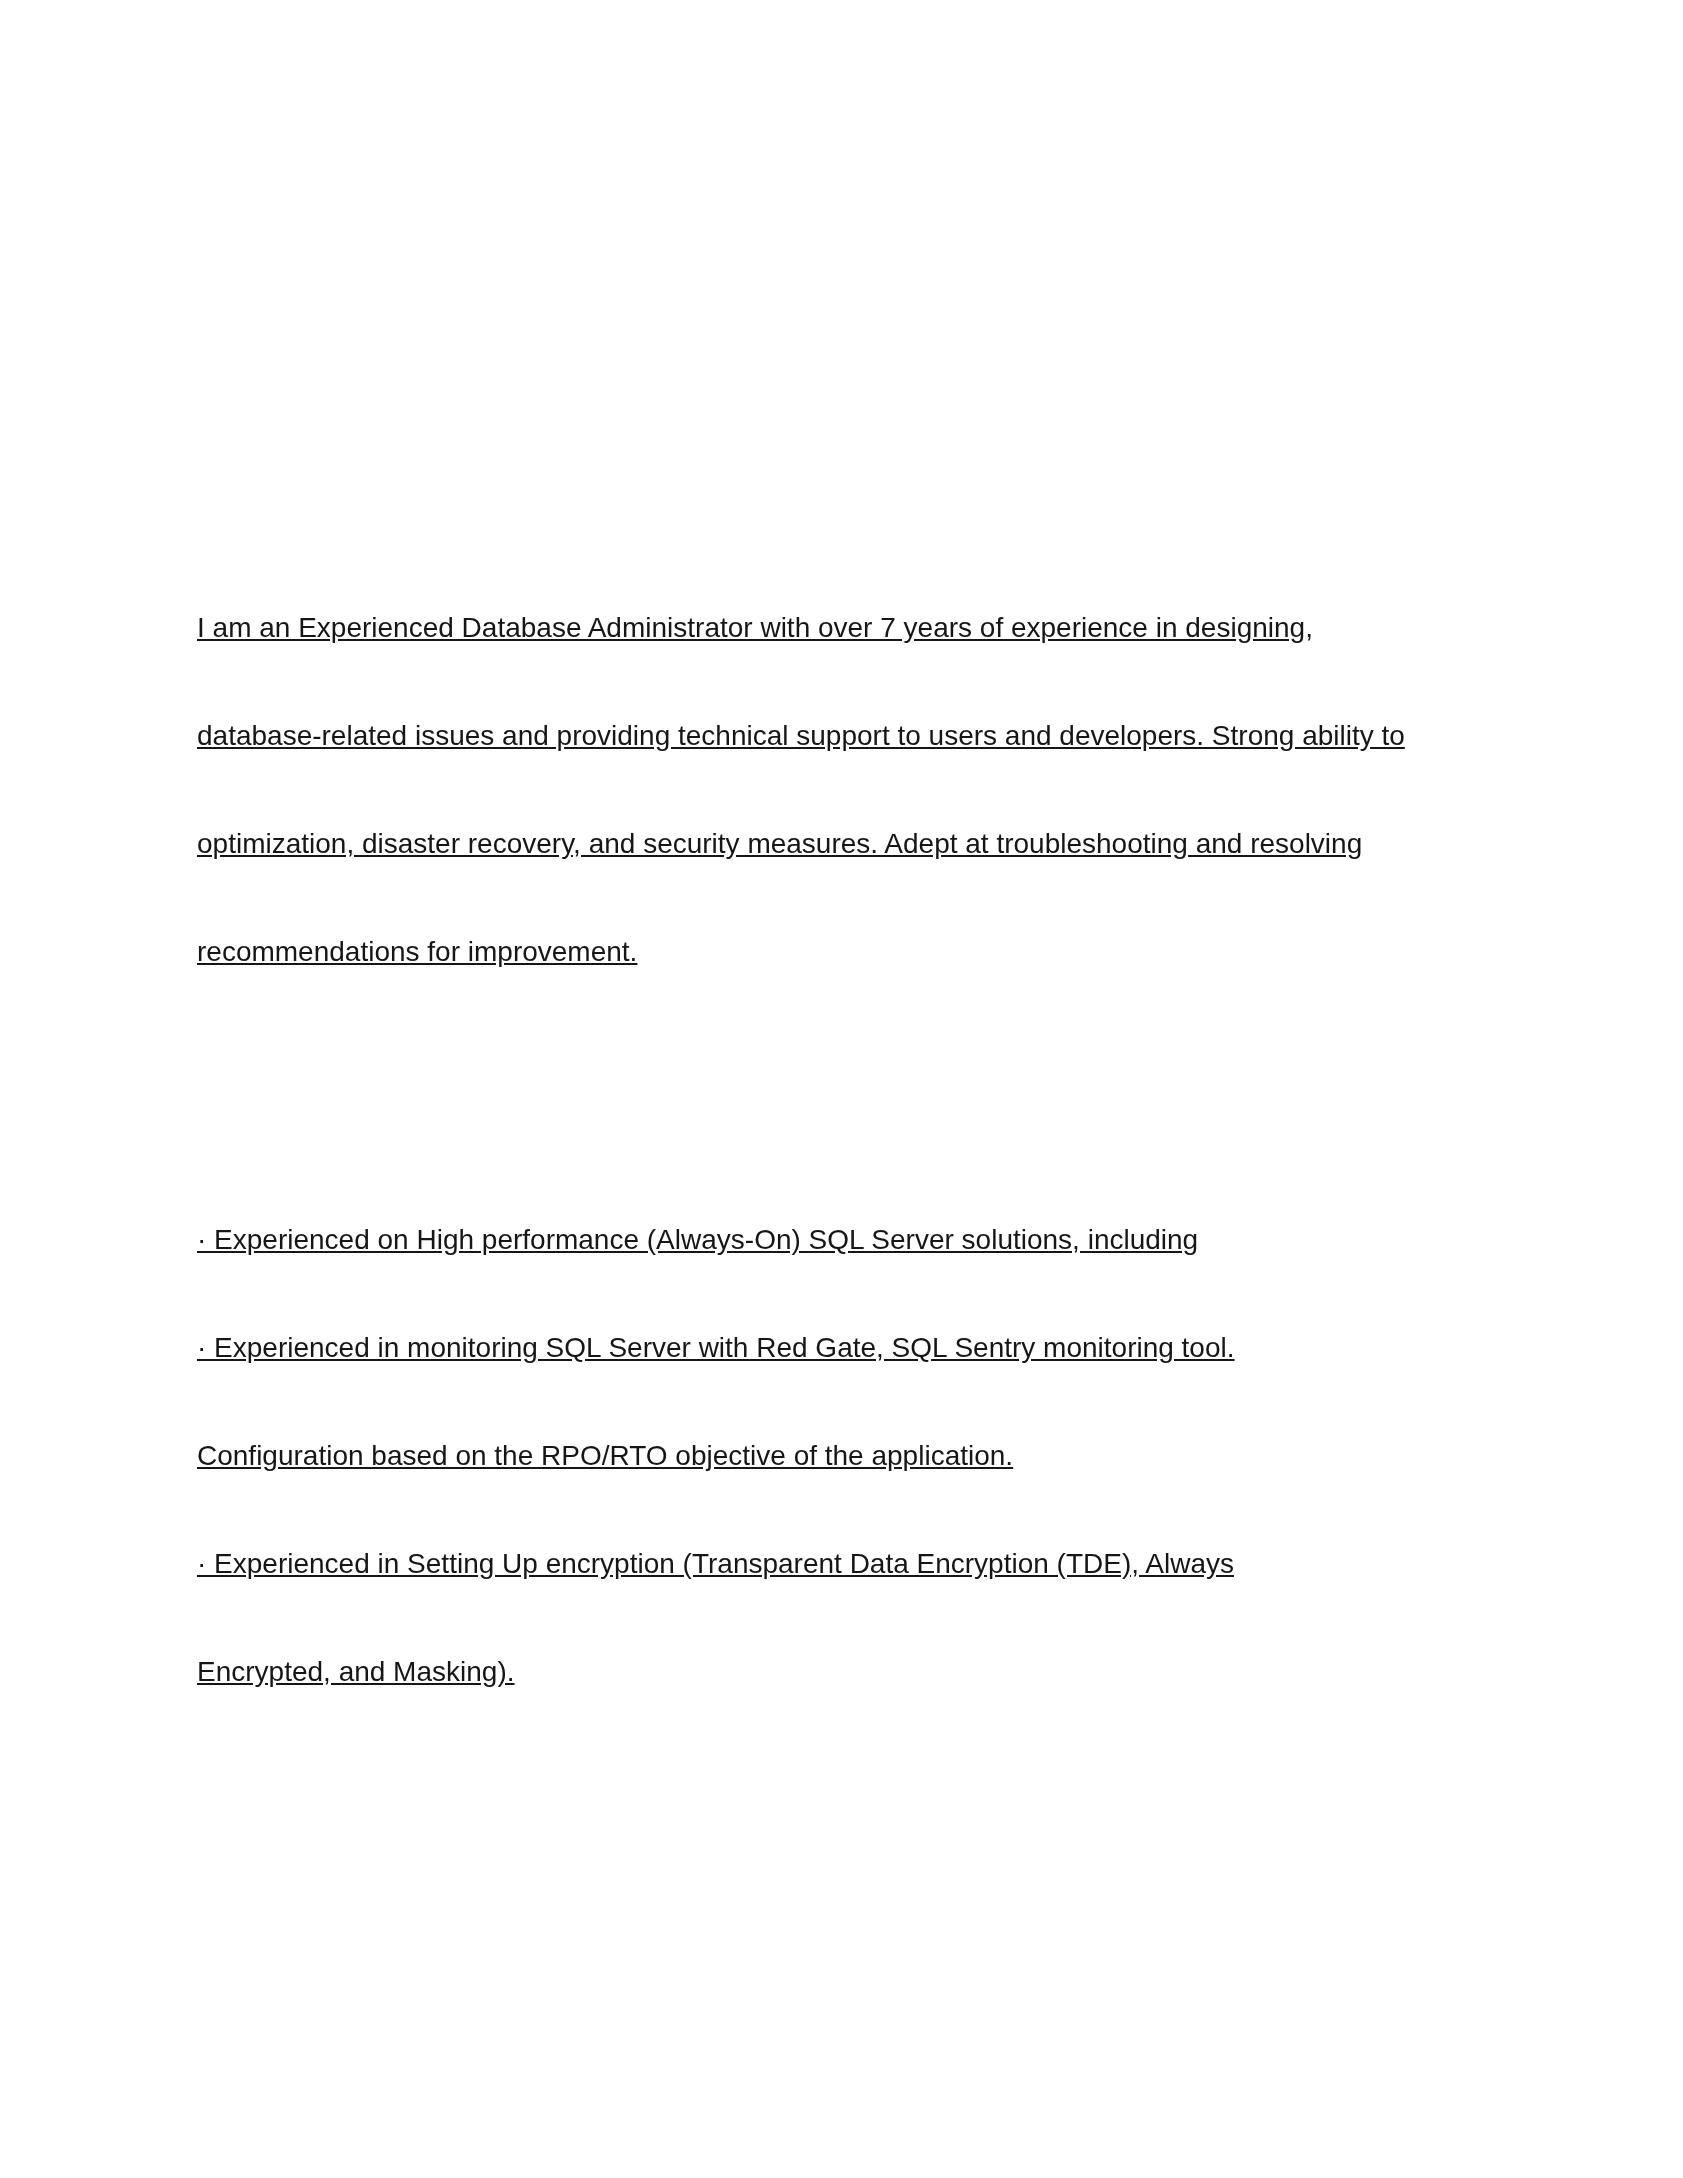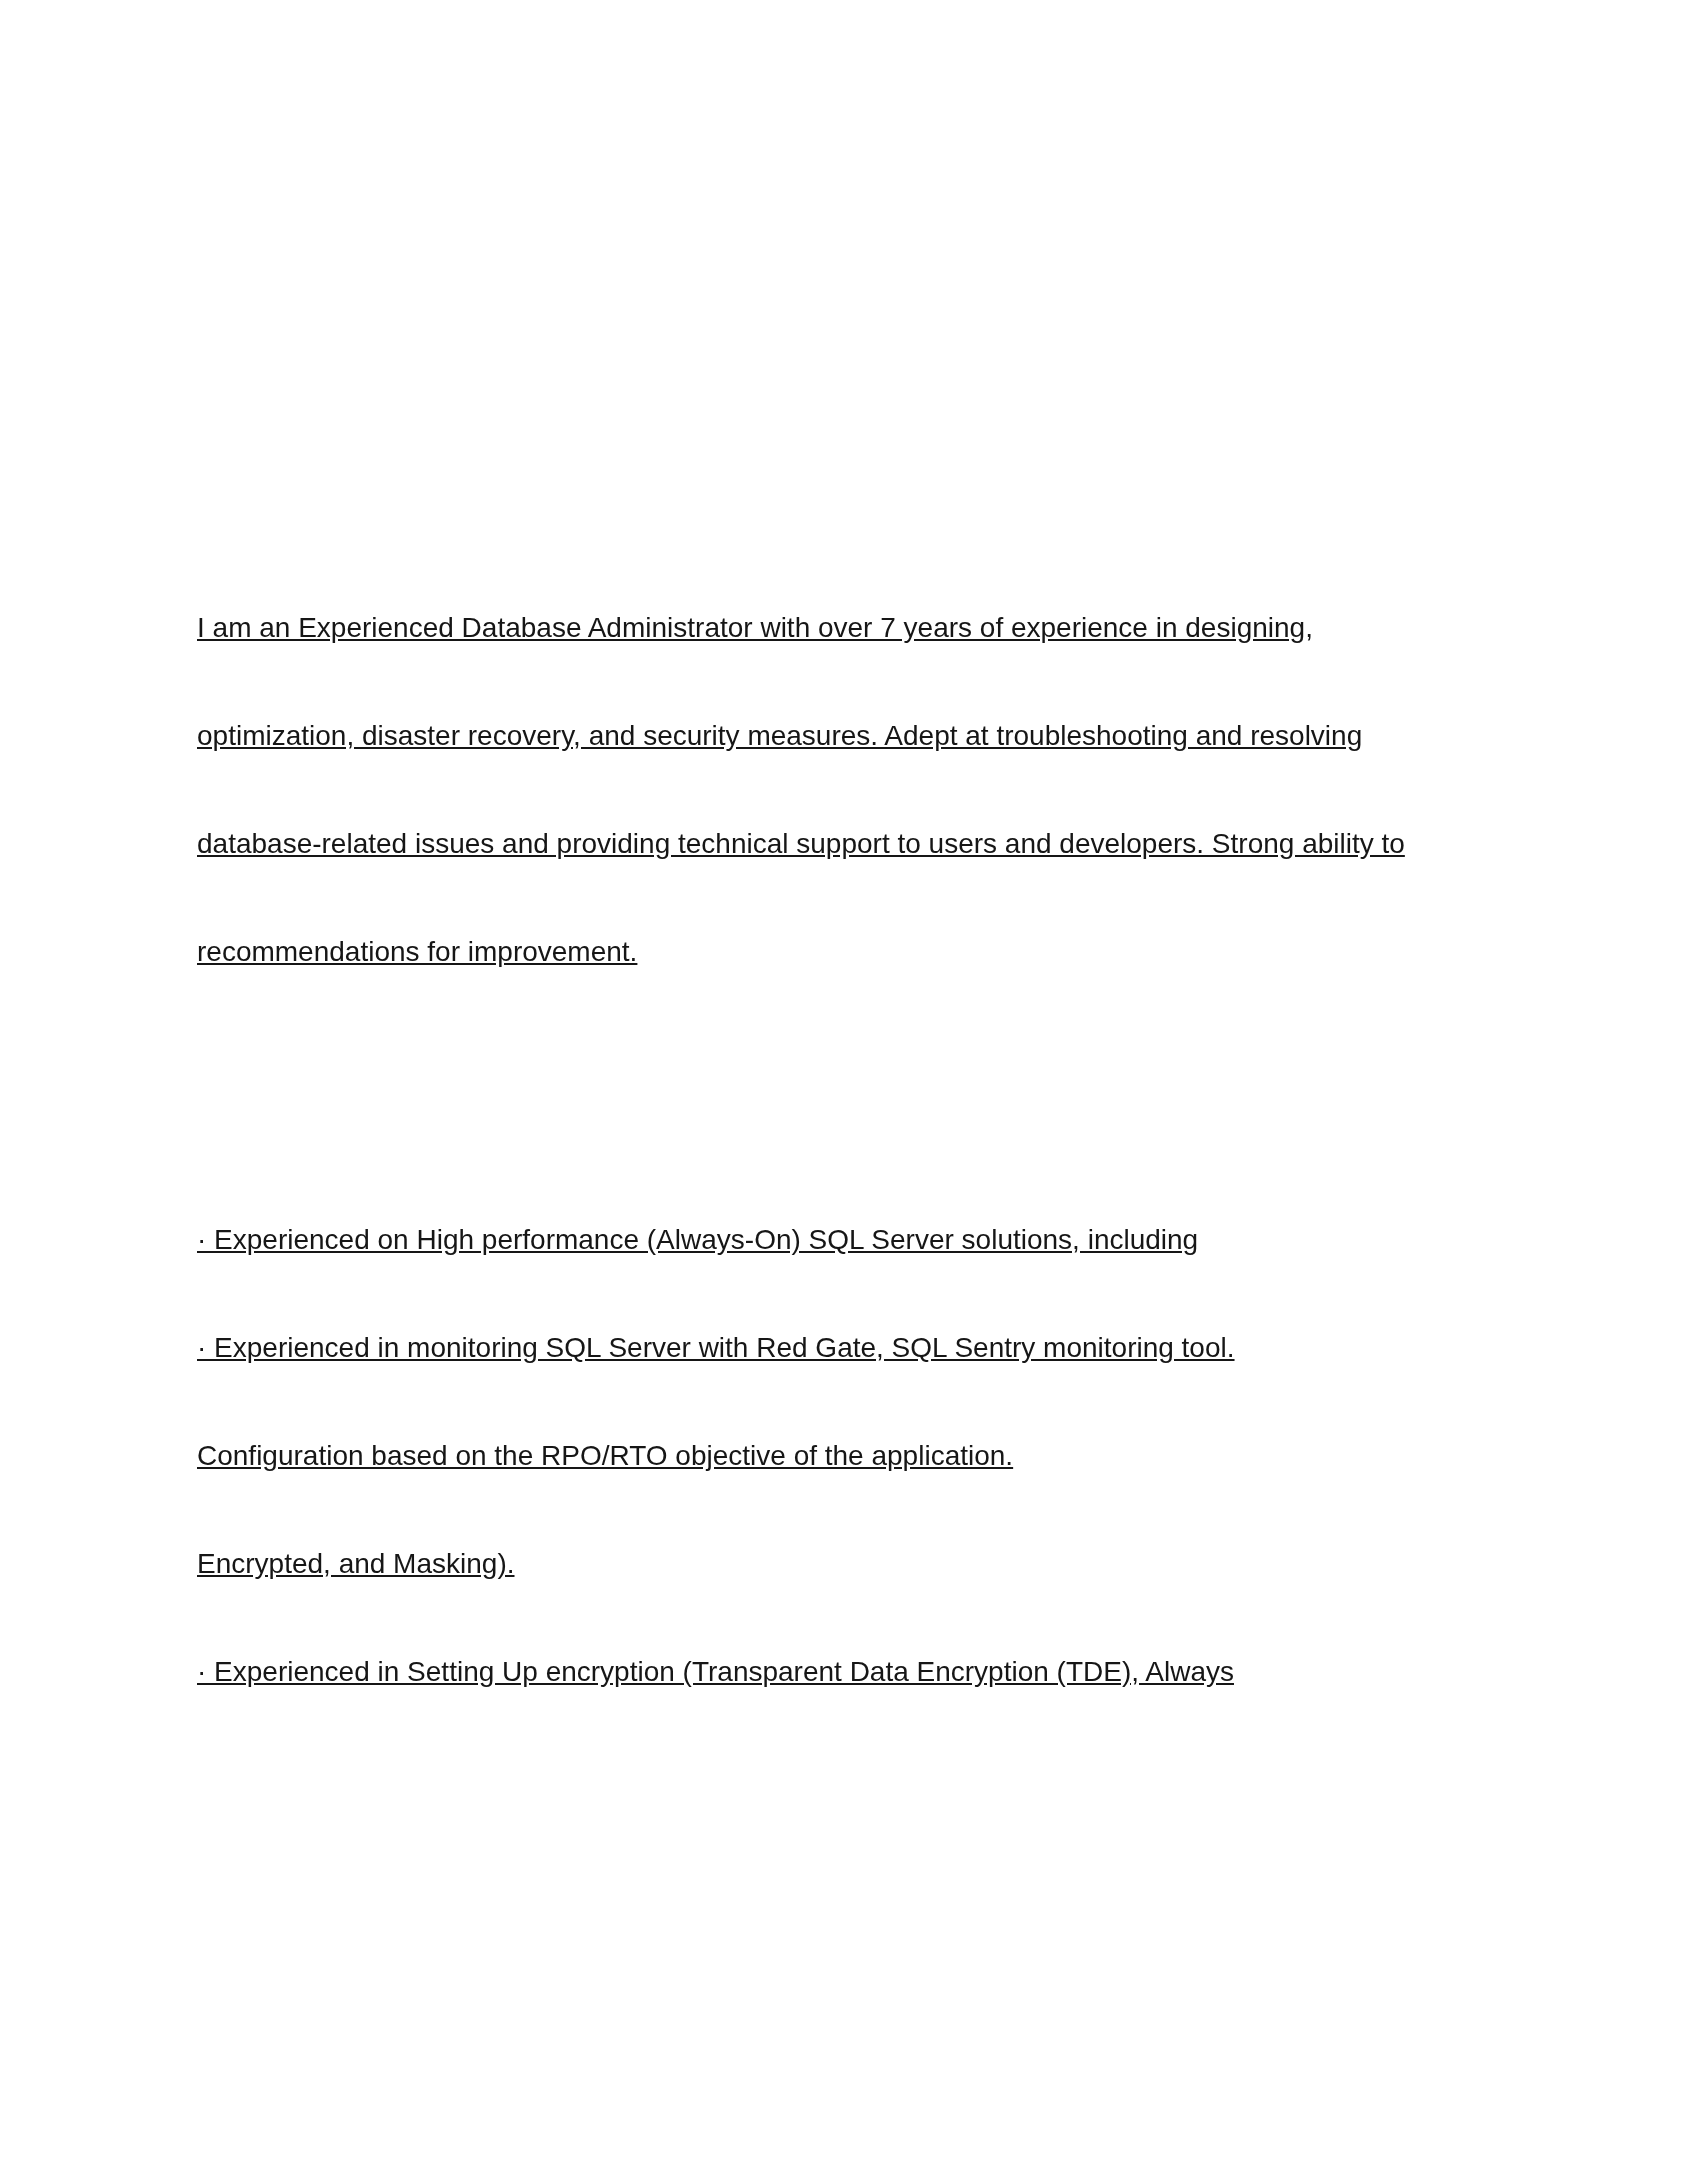--- a/index.html
+++ b/index.html
@@ -32,31 +32,31 @@
   }
 </style>
 </head>
 <body>
 
 <div class="page">
   <div class="text-block">
 
     <div>
       <div class="line">I am an Experienced Database Administrator with over 7 years of experience in designing,</div>
+      <div class="line">database-related issues and providing technical support to users and developers. Strong ability to</div>
       <div class="line">optimization, disaster recovery, and security measures. Adept at troubleshooting and resolving</div>
-      <div class="line">database-related issues and providing technical support to users and developers. Strong ability to</div>
       <div class="line">recommendations for improvement.</div>
     </div>
 
     <div>
       <div class="line">· Experienced on High performance (Always-On) SQL Server solutions, including</div>
       <div class="line">· Experienced in monitoring SQL Server with Red Gate, SQL Sentry monitoring tool.</div>
       <div class="line">Configuration based on the RPO/RTO objective of the application.</div>
+      <div class="line">· Experienced in Setting Up encryption (Transparent Data Encryption (TDE), Always</div>
       <div class="line">Encrypted, and Masking).</div>
-      <div class="line">· Experienced in Setting Up encryption (Transparent Data Encryption (TDE), Always</div>
       
       
       
       
       
       
       
       
       
       

